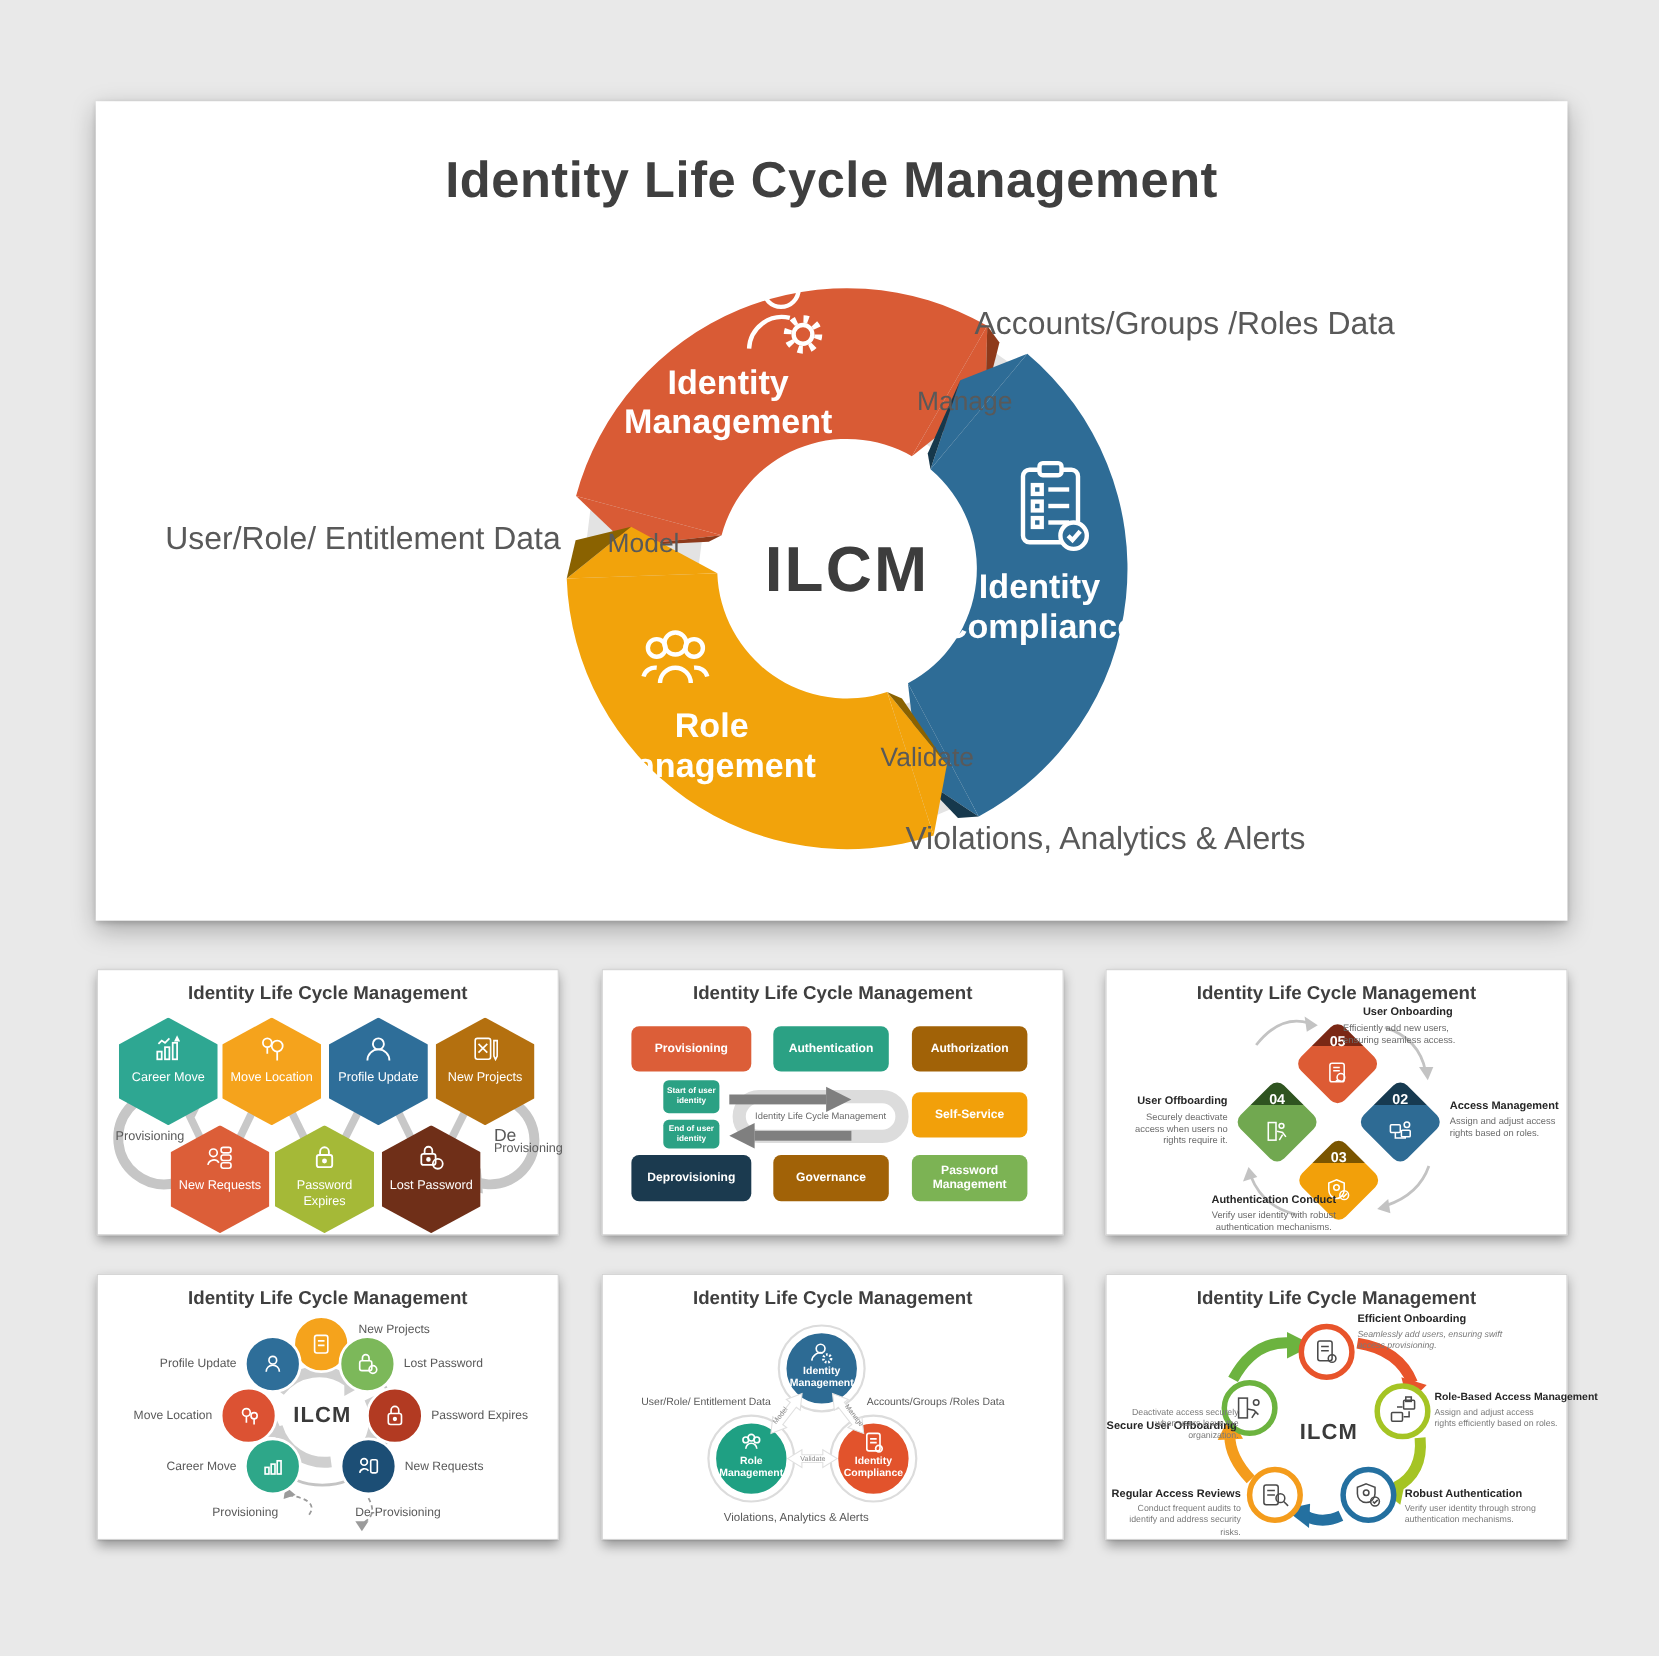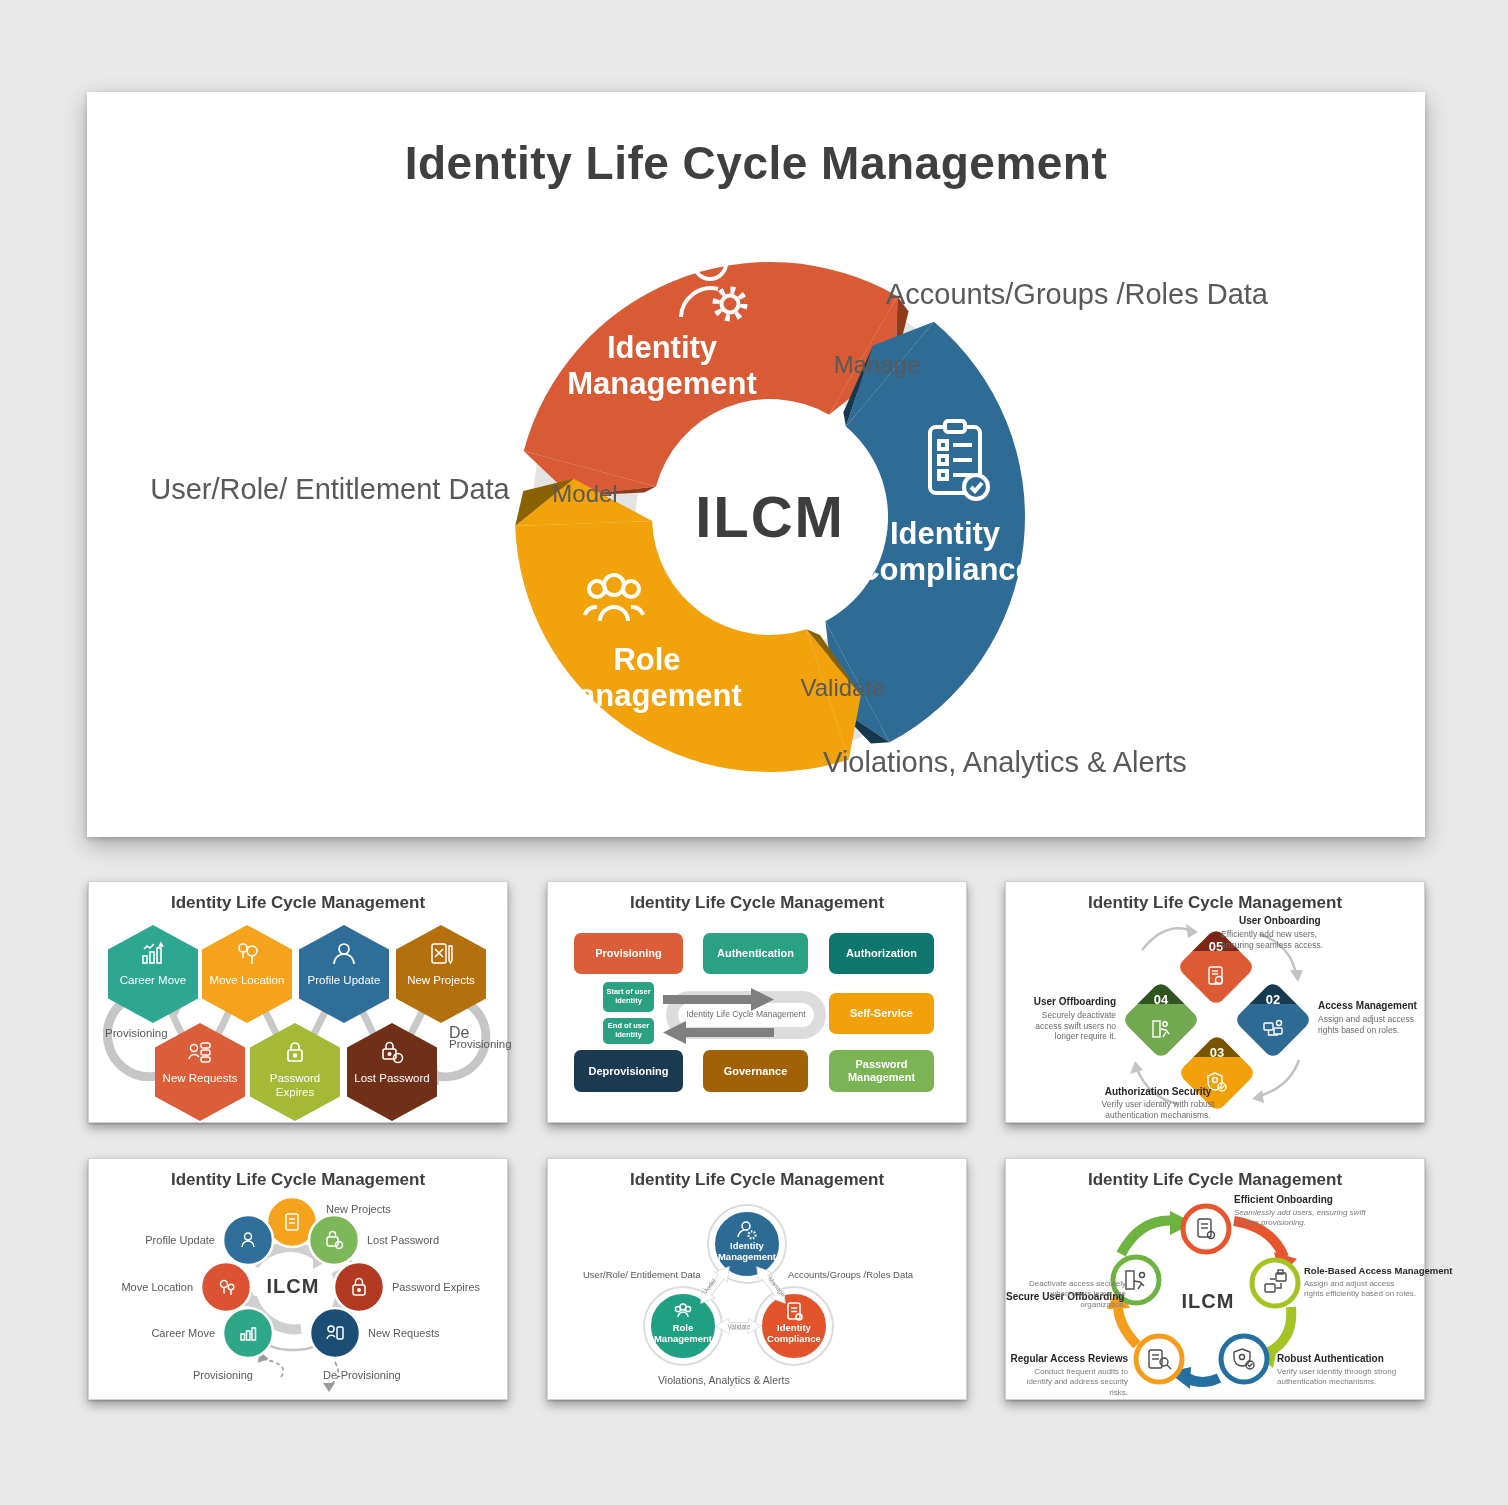--- a/index.html
+++ b/index.html
@@ -195,21 +195,21 @@
   </div>
   <div class="nlab" style="left:16px;top:145px;font-size:11.5px;">Provisioning</div>
   <div class="nlab" style="left:360px;top:142px;font-size:16px;">De</div>
   <div class="nlab" style="left:360px;top:156px;font-size:11.5px;">Provisioning</div>
 </div>
 
 <div class="thumb" style="left:547px;top:881px;">
   <div class="tt">Identity Life Cycle Management</div>
   <div class="box2" style="left:26px;top:51px;width:109px;height:41px;background:#dc5e38;">Provisioning</div>
   <div class="box2" style="left:155px;top:51px;width:105px;height:41px;background:#2ba184;">Authentication</div>
-  <div class="box2" style="left:281px;top:51px;width:105px;height:41px;background:#0f766e;">Authorization</div>
+  <div class="box2" style="left:281px;top:51px;width:105px;height:41px;background:#a16207;">Authorization</div>
   <div class="box2 small" style="left:55px;top:100px;width:51px;height:30px;background:#2ba184;">Start of user identity</div>
   <div class="box2 small" style="left:55px;top:136px;width:51px;height:26px;background:#2ba184;">End of user identity</div>
   <div class="abs" style="left:118px;top:109px;width:160px;height:48px;border:12px solid #dcdcdc;border-radius:26px;box-sizing:border-box;"></div>
   <div class="abs" style="left:122px;top:127px;width:152px;text-align:center;font-size:8.5px;color:#6a6a6a;">Identity Life Cycle Management</div>
   <svg width="418" height="240" style="position:absolute;left:0;top:0;">
     <g fill="#7f7f7f">
       <rect x="115" y="113" width="88" height="9"></rect>
         <polygon points="203,106 203,129 226,117.5"></polygon>
       <rect x="138" y="146" width="88" height="9"></rect>
         <polygon points="138,139 138,162 115,150.5"></polygon>
@@ -275,24 +275,24 @@
     <svg width="22" height="22" viewBox="0 0 22 22" fill="none" stroke="#fff" stroke-width="1.4">
       <rect x="3" y="3" width="7" height="16"></rect>
         <circle cx="15" cy="6" r="2.2"></circle>
         <path d="M11,11 l5,1 l3,4 M13,19 l3,-5"></path>
     </svg>
   </div>
   <div class="t3t" style="left:233px;top:33px;">User Onboarding</div>
   <div class="t3d" style="left:215px;top:47px;width:120px;">Efficiently add new users, ensuring seamless access.</div>
   <div class="t3t" style="left:312px;top:118px;">Access Management</div>
   <div class="t3d" style="left:312px;top:132px;width:100px;">Assign and adjust access rights based on roles.</div>
-  <div class="t3t" style="left:62px;top:204px;width:180px;text-align:center;">Authorization Security</div>
+  <div class="t3t" style="left:62px;top:204px;width:180px;text-align:center;">Authentication Conduct</div>
   <div class="t3d" style="left:77px;top:217px;width:150px;text-align:center;">Verify user identity with robust authentication mechanisms.</div>
   <div class="t3t" style="left:10px;top:114px;width:100px;text-align:right;">User Offboarding</div>
-  <div class="t3d" style="left:10px;top:128px;width:100px;text-align:right;">Securely deactivate access swift users no longer require it.</div>
+  <div class="t3d" style="left:10px;top:128px;width:100px;text-align:right;">Securely deactivate access when users no rights require it.</div>
 </div>
 
 <div class="thumb" style="left:88px;top:1158px;">
   <div class="tt">Identity Life Cycle Management</div>
   <svg width="418" height="240" style="position:absolute;left:0;top:0;">
     <circle cx="204" cy="128" r="63" fill="none" stroke="#c4c4c4" stroke-width="2.5"></circle>
     <g fill="none" stroke="#cfcfcf" stroke-width="10">
       <path d="M165,106 A45,45 0 0 1 228,97"></path>
       <path d="M247,112 A45,45 0 0 1 243,158"></path>
       <path d="M212,170 A45,45 0 0 1 163,138"></path>

